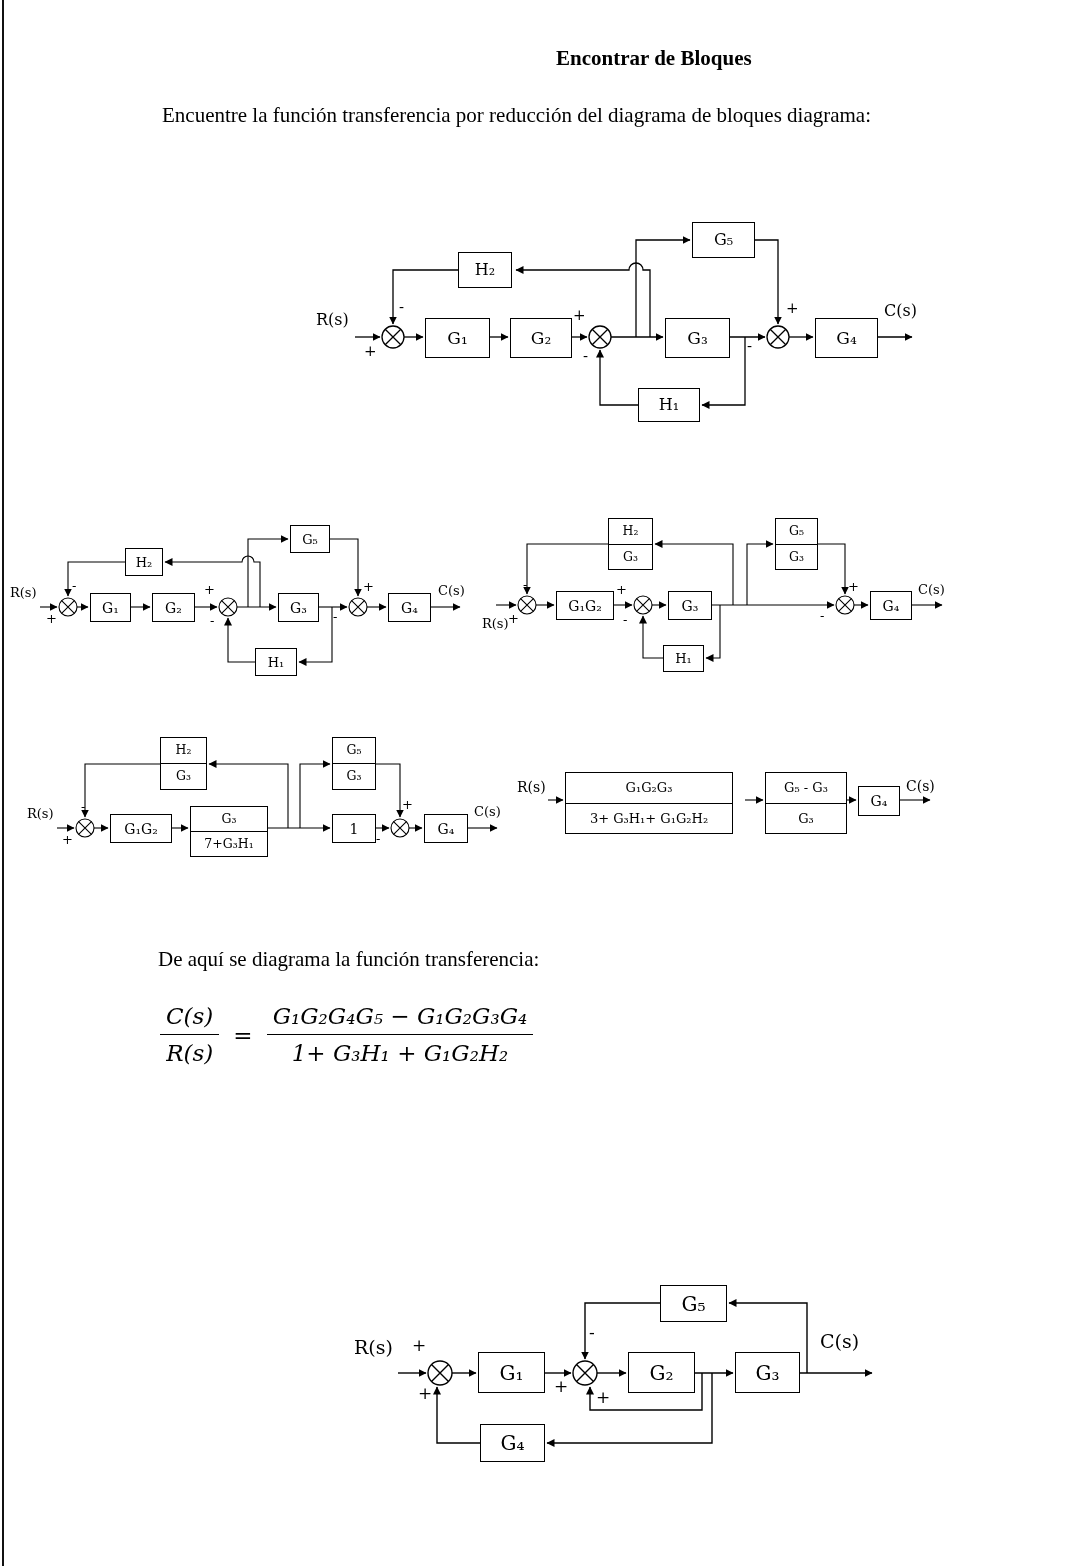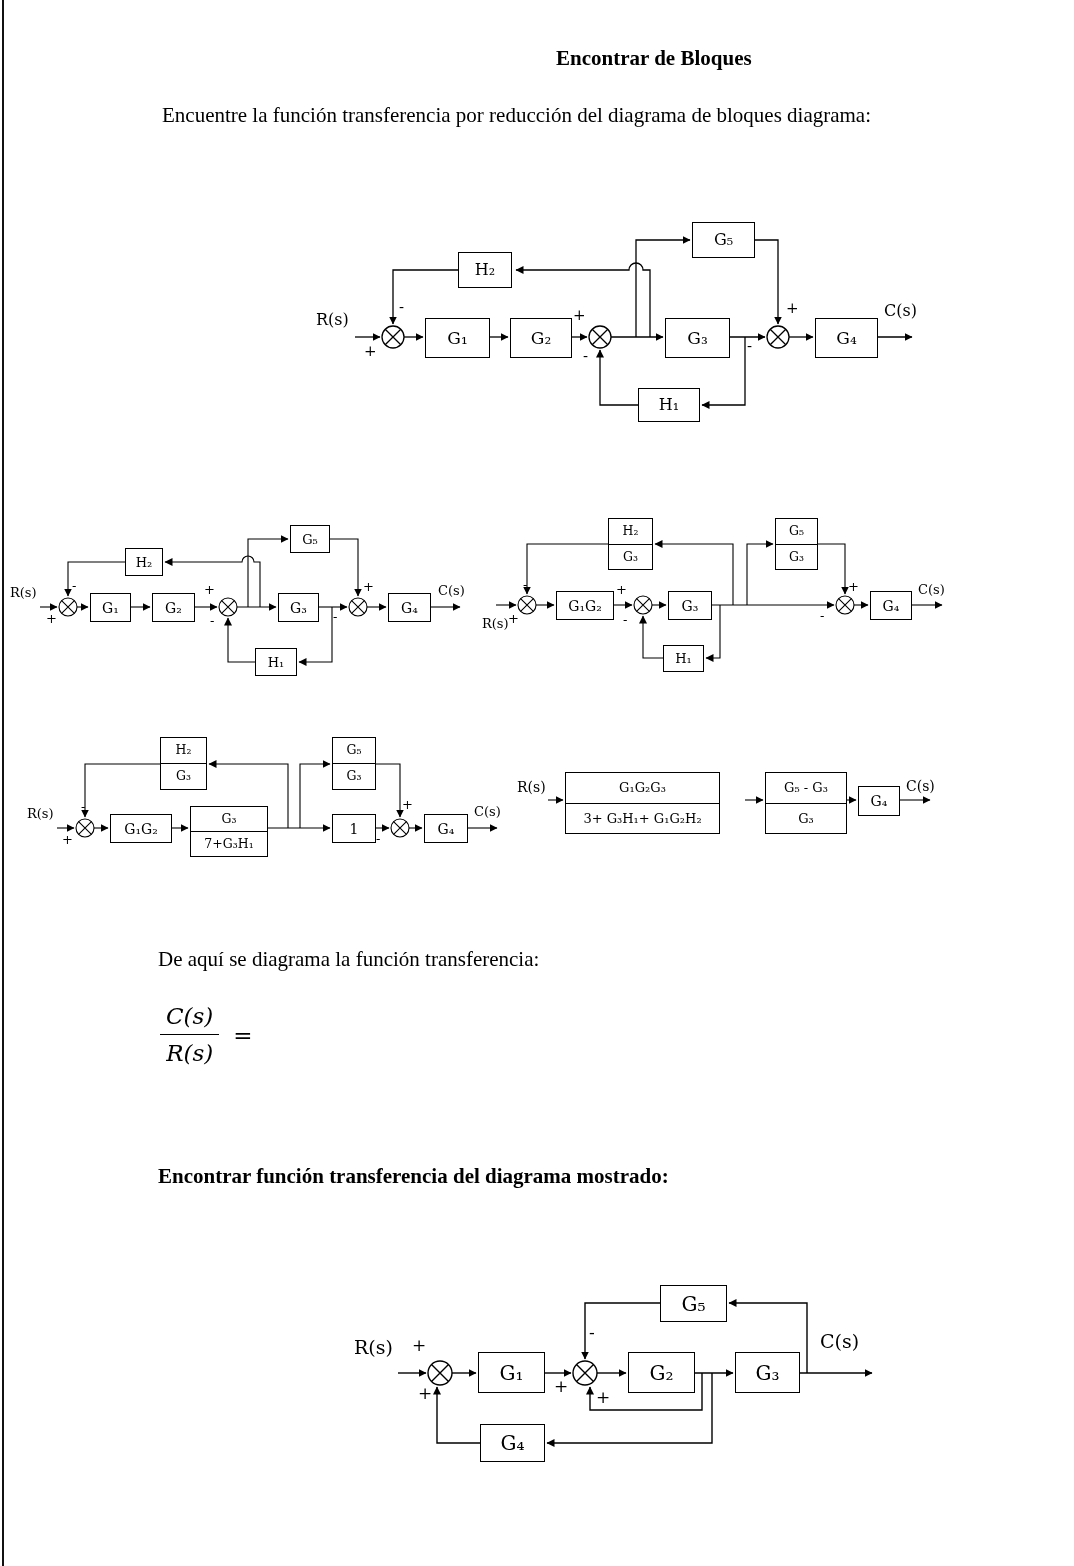--- a/index.html
+++ b/index.html
@@ -262,44 +262,47 @@
     </div>
     <div class="lbl f13" style="left:27px;top:807px">R(s)</div>
     <div class="lbl f13" style="left:474px;top:805px">C(s)</div>
     <div class="sgn sm" style="left:81px;top:800px">-</div>
     <div class="sgn sm" style="left:62px;top:833px">+</div>
     <div class="sgn sm" style="left:376px;top:832px">-</div>
     <div class="sgn sm" style="left:402px;top:798px">+</div>
   </div>
 
   <div class="dg">
-    <div class="frac f13" style="left:565px;top:772px;width:155px;height:62px">
+    <div class="frac f13" style="left:565px;top:772px;width:168px;height:62px">
       <span class="fnum">G₁G₂G₃</span>
       <span class="fden">3+ G₃H₁+ G₁G₂H₂</span>
     </div>
     <div class="frac f13" style="left:765px;top:772px;width:82px;height:62px">
       <span class="fnum">G₅ - G₃</span>
       <span class="fden">G₃</span>
     </div>
     <div class="blk f14" style="left:858px;top:786px;width:42px;height:30px">G₄</div>
     <div class="lbl f14" style="left:517px;top:780px">R(s)</div>
     <div class="lbl f14" style="left:906px;top:779px">C(s)</div>
   </div>
 
   <div class="txt" style="left:158px;top:947px">De aquí se diagrama la función transferencia:</div>
 
   <div class="equation" style="left:160px;top:1003px">
     <div class="eq-frac">
       <span class="eq-num">C(s)</span>
       <span class="eq-den">R(s)</span>
     </div>
     <span>=</span>
-  </div>
-
-  <div class="heading2" style="left:158px;top:1164px">Encontrar función transferencia del diagrama mostrado:</div>
+    <div class="eq-frac">
+      <span class="eq-num">G₁G₂G₄G₅ − G₁G₂G₃G₄</span>
+      <span class="eq-den">1+ G₃H₁ + G₁G₂H₂</span>
+    </div>
+  </div>
+
 
   <div class="dg">
     <div class="blk f20" style="left:478px;top:1352px;width:67px;height:41px">G₁</div>
     <div class="blk f20" style="left:628px;top:1352px;width:67px;height:41px">G₂</div>
     <div class="blk f20" style="left:735px;top:1352px;width:65px;height:41px">G₃</div>
     <div class="blk f20" style="left:660px;top:1285px;width:67px;height:37px">G₅</div>
     <div class="blk f20" style="left:480px;top:1424px;width:65px;height:38px">G₄</div>
     <div class="lbl f19" style="left:354px;top:1338px">R(s)</div>
     <div class="lbl f19" style="left:820px;top:1332px">C(s)</div>
     <div class="sgn lg" style="left:412px;top:1337px">+</div>

